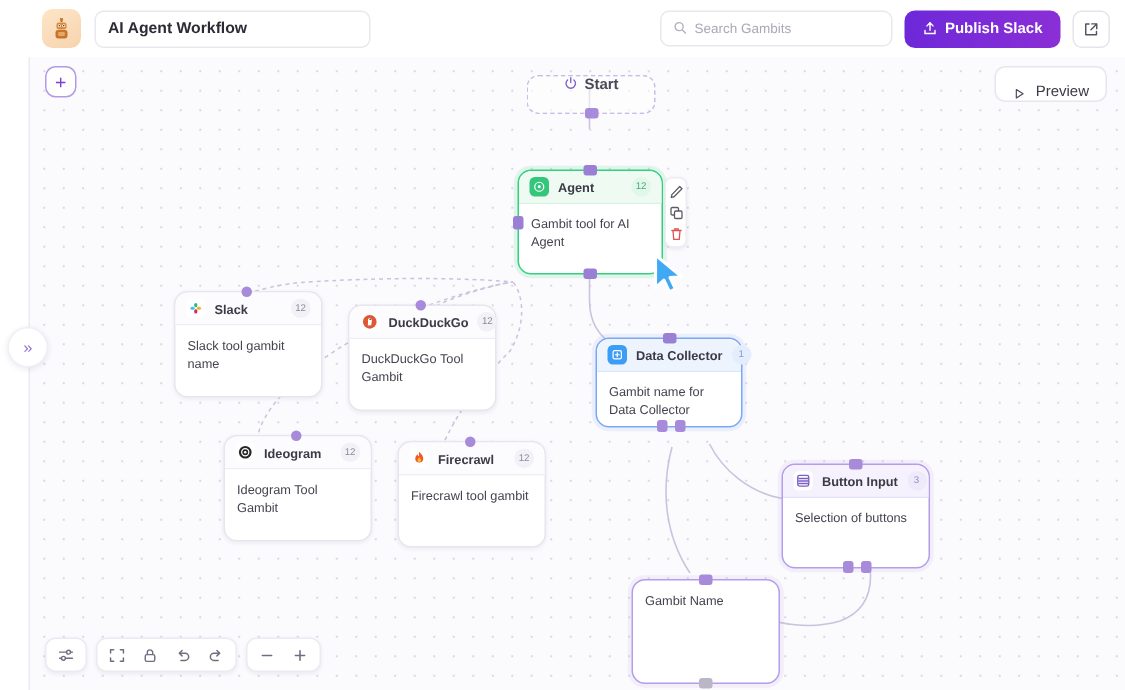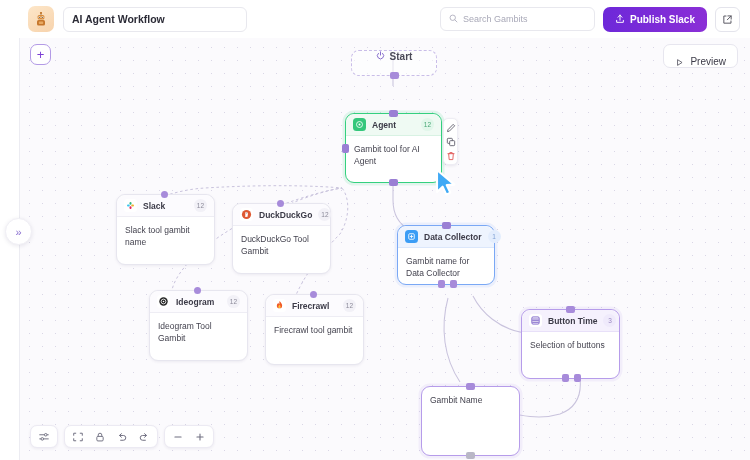--- a/index.html
+++ b/index.html
@@ -352,21 +352,21 @@
     </div>
 
     <div class="node sel-purple" style="left:501px; top:271px; width:99px; height:70px;">
       <div class="node-head">
         <div class="node-ico" style="background:#fff;">
           <svg width="11" height="11" viewBox="0 0 12 12">
             <rect x="2" y="2.1" width="8" height="7.8" rx="1.3" fill="none" stroke="#7b5fc7" stroke-width="1"></rect>
             <path d="M2.4 4.4 H9.6 M2.4 6.2 H9.6 M2.4 8 H9.6" stroke="#7b5fc7" stroke-width="1"></path>
           </svg>
         </div>
-        <span class="node-title">Button Time</span>
+        <span class="node-title">Button Input</span>
         <span class="node-badge">3</span>
       </div>
       <div class="node-body">Selection of buttons</div>
       <div class="port t"></div>
       <div class="port" style="width:7px;height:8px;bottom:-4px;left:40px;"></div>
       <div class="port" style="width:7px;height:8px;bottom:-4px;left:52px;"></div>
     </div>
 
     <div class="node sel-purple" style="left:401px; top:348px; width:99px; height:70px;">
       <div class="node-body">Gambit Name</div>

